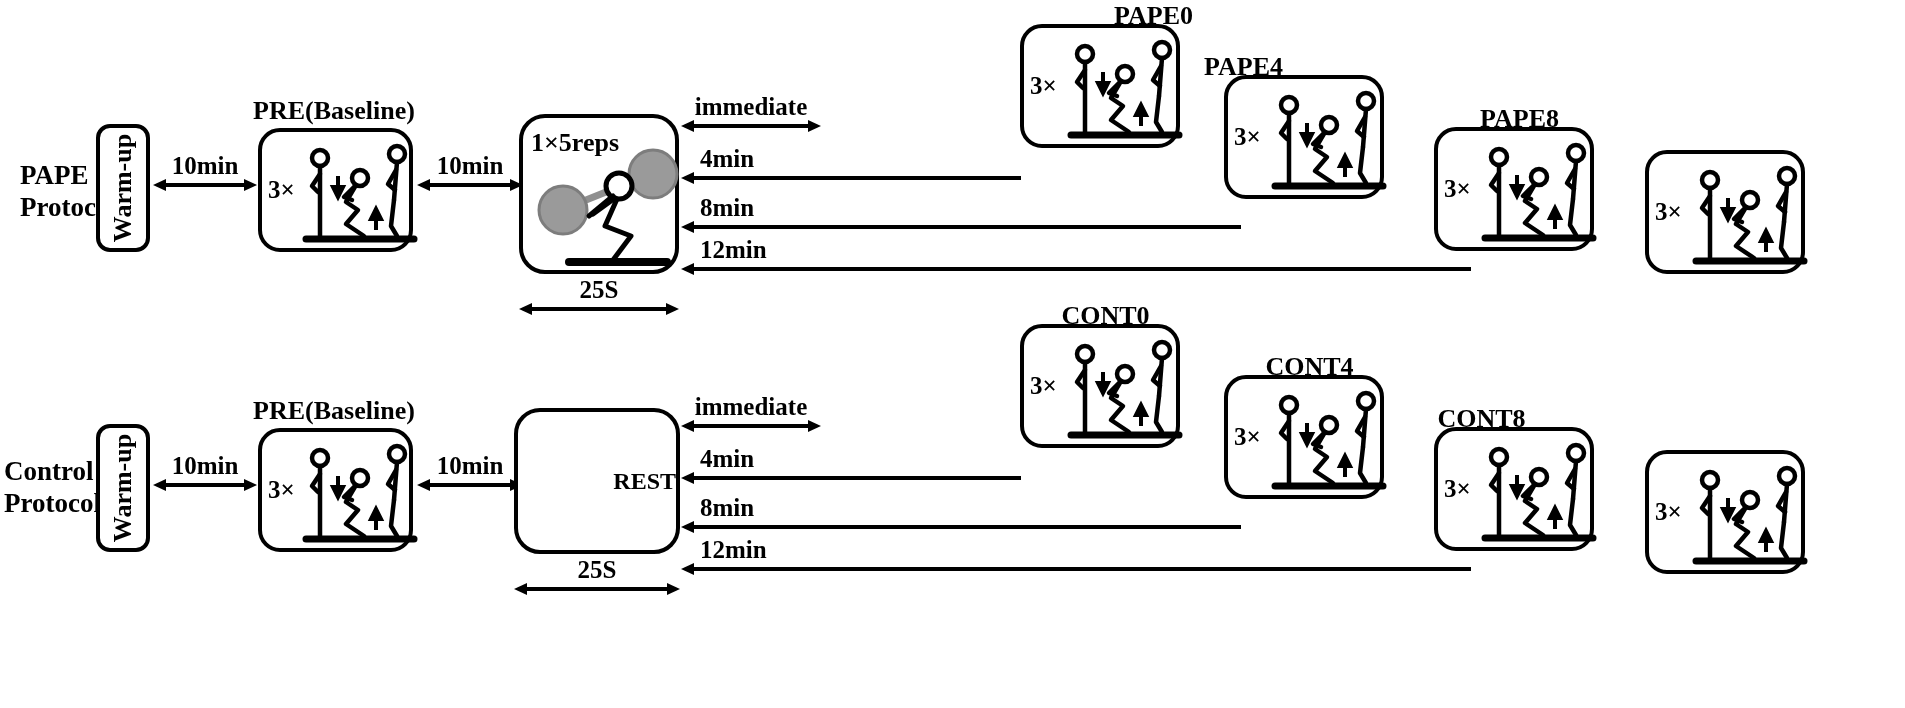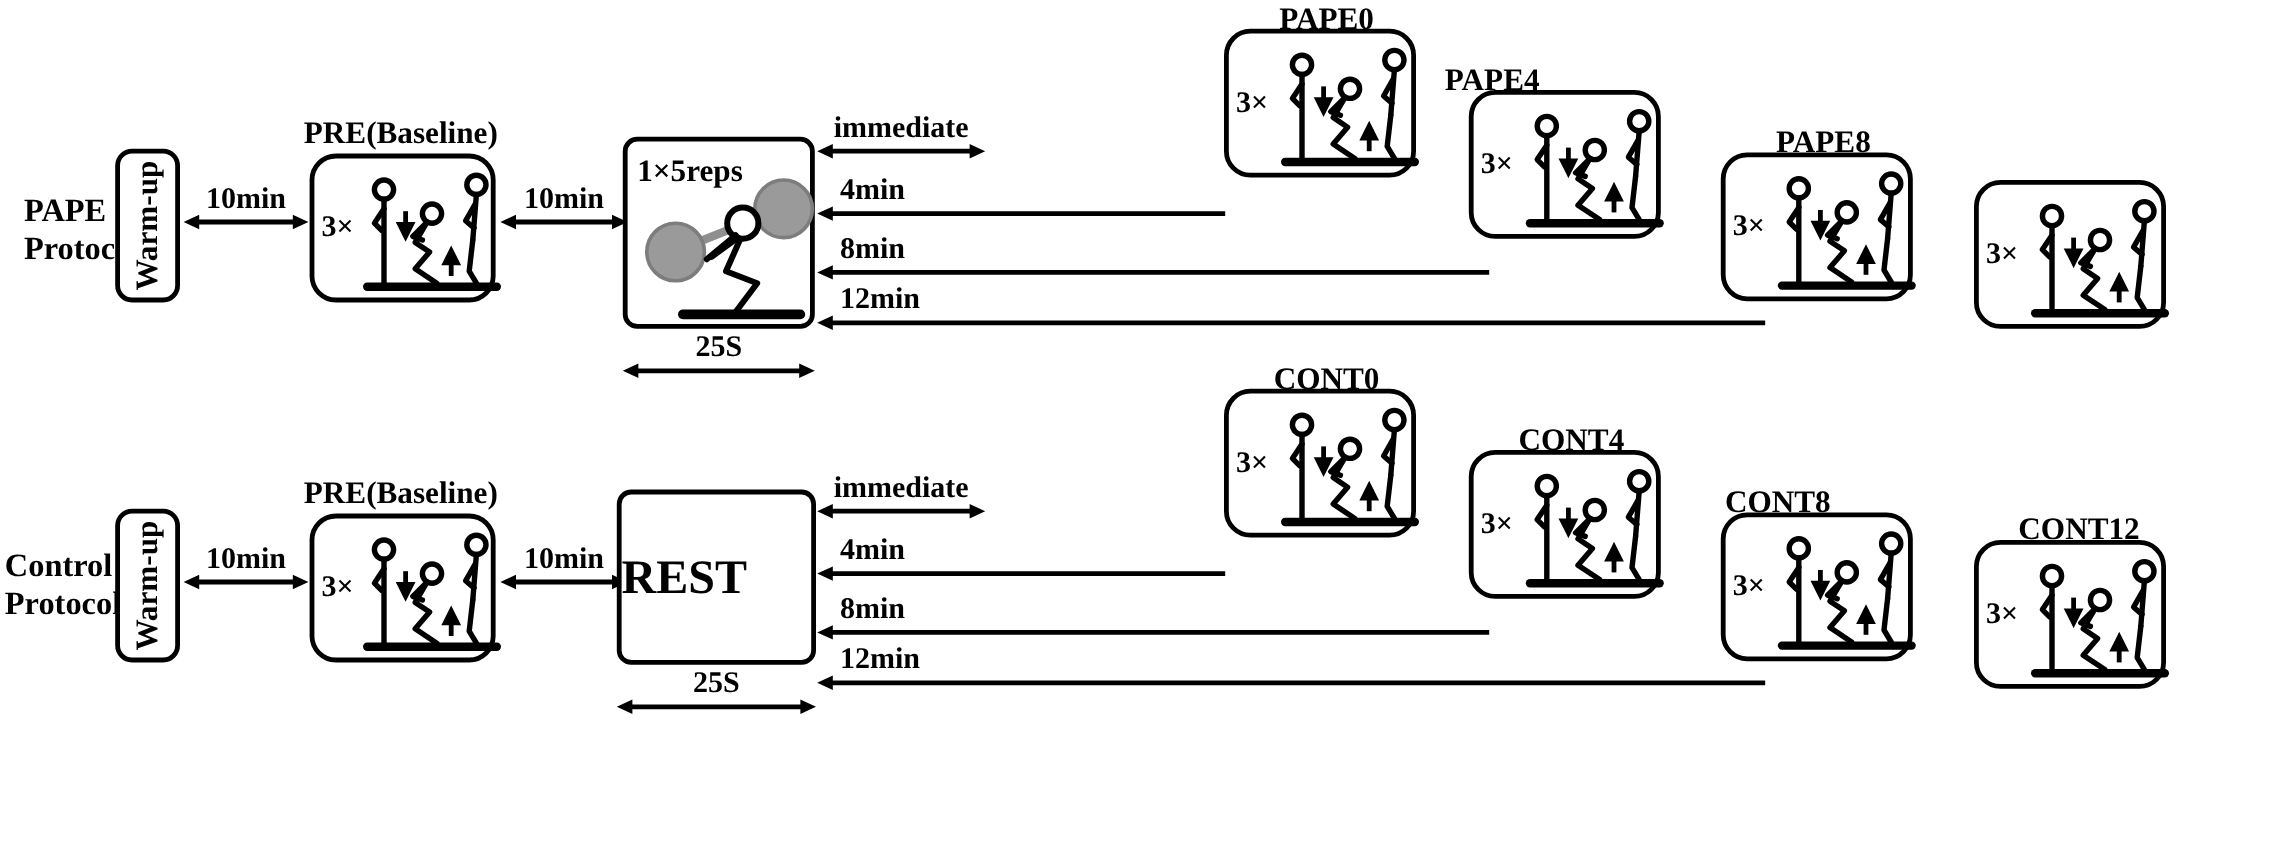--- a/index.html
+++ b/index.html
@@ -8,31 +8,31 @@
   .stage{position:absolute;inset:0;}
 
   
   .proto-label{position:absolute;font-weight:bold;font-size:27px;line-height:1.18;
      text-align:left;white-space:pre-line;}
 
   
   .rbox{position:absolute;border:4px solid #000;border-radius:18px;background:#fff;box-sizing:border-box;}
   .rbox.warm{border-radius:14px;}
   .rbox.test{border-radius:22px;}
-  .rbox.cond{border-radius:12px;}
+  .rbox.cond{border-radius:26px;}
 
   .box-title{position:absolute;font-weight:bold;font-size:26px;white-space:nowrap;
      text-align:center;}
 
   .warm-text{position:absolute;left:50%;top:50%;
      transform:translate(-50%,-50%) rotate(-90deg);
      font-weight:bold;font-size:26px;white-space:nowrap;}
 
   .rest-text{position:absolute;left:0;right:0;top:50%;transform:translateY(-50%);
-     text-align:left;font-weight:bold;font-size:40px;}
+     text-align:right;font-weight:bold;font-size:24px;}
 
   .reps-text{position:absolute;font-weight:bold;font-size:26px;white-space:nowrap;}
   .threex{position:absolute;font-weight:bold;font-size:25px;white-space:nowrap;}
 
   
   .arrow{position:absolute;}
   .arrow svg{display:block;overflow:visible;}
   .arrow-label{position:absolute;font-weight:bold;font-size:25px;white-space:nowrap;
      text-align:center;}
 
@@ -159,21 +159,21 @@
   <div class="arrow-label" style="left:700px;top:194px;width:110px;text-align:left;">8min</div>
 
   <div class="arrow" style="left:681px;top:262px;">
     <svg width="790" height="14" viewBox="0 0 790 14">
       <line x1="10" y1="7" x2="790" y2="7" stroke="#000" stroke-width="4"></line>
       <polygon points="0,7 13,1 13,13" fill="#000"></polygon>
     </svg>
   </div>
   <div class="arrow-label" style="left:700px;top:236px;width:110px;text-align:left;">12min</div>
 
-  <div class="box-title" style="left:1018px;top:1px;width:175px;">PAPE0</div>
+  <div class="box-title" style="left:1018px;top:1px;width:175px;text-align:right;">PAPE0</div>
   <div class="rbox test" style="left:1020px;top:24px;width:160px;height:124px;">
     <span class="threex" style="left:6px;top:44px;">3×</span>
     <svg class="figsvg" style="left:42px;top:8px;" width="114" height="112" viewBox="0 0 112 112">
       <g stroke="#000" fill="none" stroke-width="4.5" stroke-linecap="round" stroke-linejoin="round">
         <circle cx="18" cy="18" r="8"></circle>
         <line x1="18" y1="26" x2="18" y2="96"></line>
         <path d="M18 34 L10 46 L16 52"></path>
         <circle cx="58" cy="38" r="8"></circle>
         <path d="M54 45 L44 62 L56 70 L44 84 L62 96"></path>
         <path d="M52 47 L42 57 L50 60"></path>
@@ -437,21 +437,20 @@
       </g>
       <g stroke="#000" fill="#000" stroke-width="4">
         <line x1="36" y1="36" x2="36" y2="50"></line>
           <polygon points="36,57 31,47 41,47"></polygon>
         <line x1="74" y1="90" x2="74" y2="76"></line>
           <polygon points="74,69 69,79 79,79"></polygon>
       </g>
     </svg>
   </div>
 
-  <div class="box-title" style="left:1640px;top:426px;width:185px;">CONT12</div>
   <div class="rbox test" style="left:1645px;top:450px;width:160px;height:124px;">
     <span class="threex" style="left:6px;top:44px;">3×</span>
     <svg class="figsvg" style="left:42px;top:8px;" width="114" height="112" viewBox="0 0 112 112">
       <g stroke="#000" fill="none" stroke-width="4.5" stroke-linecap="round" stroke-linejoin="round">
         <circle cx="18" cy="18" r="8"></circle>
           <line x1="18" y1="26" x2="18" y2="96"></line>
           <path d="M18 34 L10 46 L16 52"></path>
         <circle cx="58" cy="38" r="8"></circle>
           <path d="M54 45 L44 62 L56 70 L44 84 L62 96"></path>
           <path d="M52 47 L42 57 L50 60"></path>

